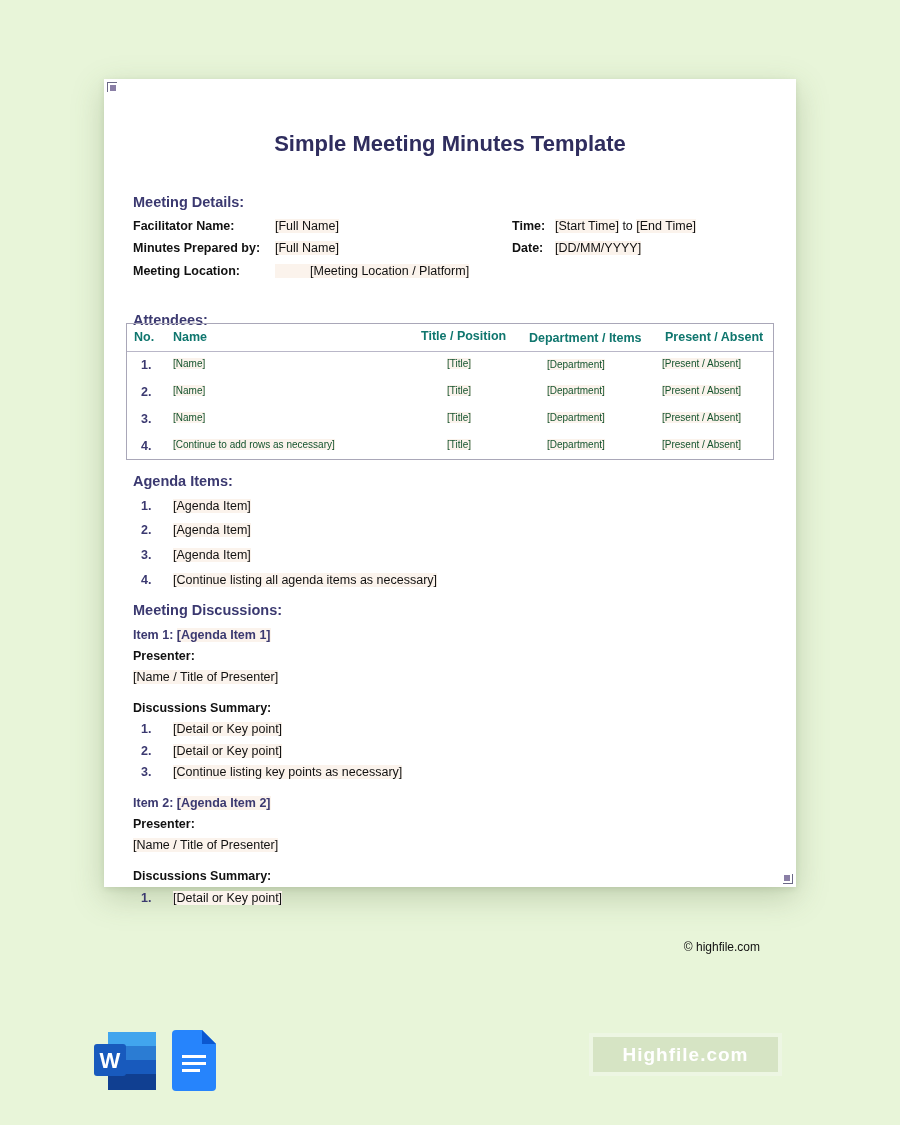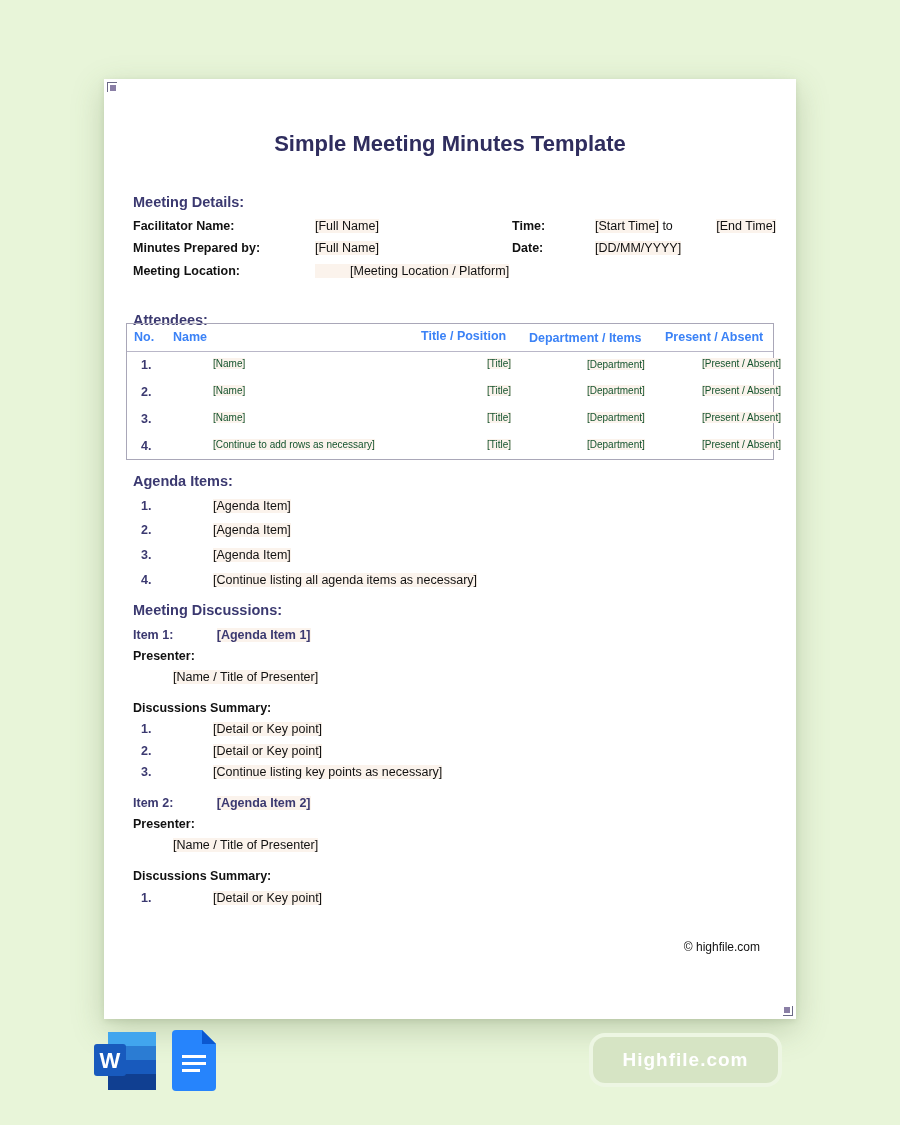--- a/index.html
+++ b/index.html
@@ -6,21 +6,21 @@
   html, body { width: 900px; height: 1125px; }
   body {
     background: #e8f5d9;
     font-family: "Liberation Sans", sans-serif;
     position: relative;
     overflow: hidden;
   }
   .page {
     position: absolute;
     left: 104px; top: 79px;
-    width: 692px; height: 940px;
+    width: 692px; height: 808px;
     background: #ffffff;
     box-shadow: 0 10px 30px rgba(90,110,70,0.28), 0 2px 6px rgba(90,110,70,0.15);
   }
   .corner-tl {
     position: absolute; left: 3px; top: 3px;
     width: 10px; height: 10px;
     border-left: 1px solid #6b6a86; border-top: 1px solid #6b6a86;
   }
   .corner-tl::after {
     content: ""; position: absolute; left: 2px; top: 2px; width: 6px; height: 6px; background: #8a7fa6;
@@ -31,40 +31,40 @@
     border-right: 1px solid #6b6a86; border-bottom: 1px solid #6b6a86;
   }
   .corner-br::after {
     content: ""; position: absolute; right: 2px; bottom: 2px; width: 6px; height: 6px; background: #8a7fa6;
   }
   .title {
     position: absolute; left: 0; right: 0; top: 52px;
     text-align: center;
     color: #2f2d5e; font-weight: bold; font-size: 22px;
   }
-  .ph { background: #fbf3ec; margin-left: 40px; }
+  .ph { background: #fbf3ec; }
   .h2 { position: absolute; left: 29px; font-size: 14.5px; font-weight: bold; color: #3b3970; }
   .lbl { position: absolute; font-size: 12.5px; font-weight: bold; color: #111; }
   .val { position: absolute; font-size: 12.5px; color: #111; }
   .tbl {
     position: absolute; left: 22px; top: 244px; width: 648px; height: 137px;
     border: 1px solid #a9a7b8;
   }
   .tbl .hdr { position: absolute; top: 0; left: 0; right: 0; height: 28px; border-bottom: 1px solid #b9b7c8; }
   .tbl .cell { position: absolute; font-size: 10px; color: #14532d; white-space: nowrap; }
-  .tbl .hcell { position: absolute; font-size: 12.5px; font-weight: bold; color: #3b82f6; white-space: nowrap; }
+  .tbl .hcell { position: absolute; font-size: 12.5px; font-weight: bold; color: #0f766e; white-space: nowrap; }
   .num { position: absolute; font-size: 12.5px; font-weight: bold; color: #3b3970; }
   .li-text { position: absolute; font-size: 12.5px; color: #111; white-space: nowrap; }
   .sub { position: absolute; left: 29px; font-size: 12.5px; font-weight: bold; color: #3b3970; }
   .copyright { position: absolute; right: 36px; top: 861px; font-size: 12px; color: #111; }
   .word-icon { position: absolute; left: 94px; top: 1032px; width: 62px; height: 58px; }
   .docs-icon { position: absolute; left: 172px; top: 1030px; width: 44px; height: 61px; }
   .brand-btn {
-    position: absolute; left: 593px; top: 1037px; width: 185px; height: 46px;
-    border-radius: 12px; background: #d6e4c4;
+    position: absolute; left: 593px; top: 1037px; width: 185px; height: 35px;
+    border-radius: 0; background: #d6e4c4;
     box-shadow: 0 0 0 4px #edf6e3;
     color: #ffffff; font-weight: bold; font-size: 19px; letter-spacing: 1px;
     display: flex; align-items: center; justify-content: center;
   }
 </style>
 </head>
 <body>
 
 <div class="page">
   <div class="corner-tl"></div>

